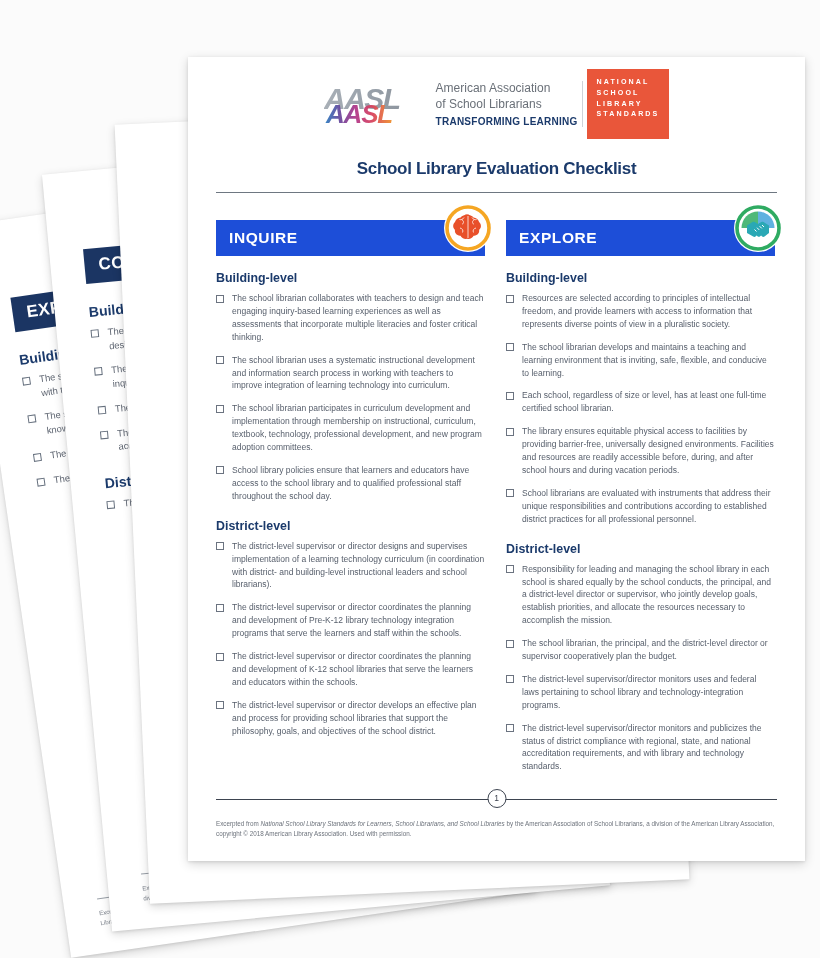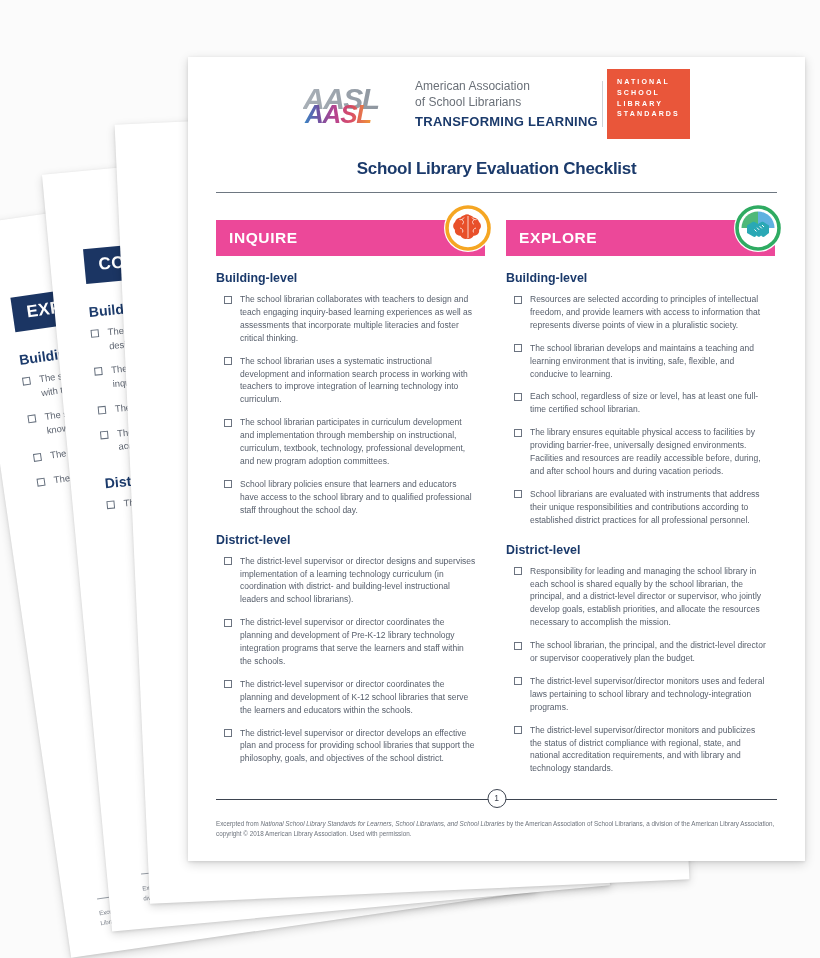--- a/index.html
+++ b/index.html
@@ -133,21 +133,21 @@
   .aasl-logo svg { display: block; }
 
   .aasl-name {
     font-size: 12px;
     line-height: 1.33;
     color: #6a7078;
     white-space: nowrap;
   }
   .aasl-tag {
     margin-top: 3px;
-    font-size: 13px;
+    font-size: 10px;
     font-weight: bold;
     letter-spacing: 0.25px;
     color: #1b3a6b;
   }
   .logo-sep {
     width: 1px;
     height: 46px;
     background: #cfd3d8;
     margin: 0 4px;
   }
@@ -180,21 +180,21 @@
 
   
   .cols {
     display: flex;
     gap: 21px;
     margin-top: 27px;
   }
   .col { width: 269px; position: relative; }
 
   .sec-banner {
-    background: #ec4899;
+    background: #1d4ed8;
     color: #ffffff;
     font-size: 15.5px;
     font-weight: bold;
     letter-spacing: 0.6px;
     padding: 9px 0 10px 13px;
     height: 17px;
     box-sizing: content-box;
     position: relative;
   }
   .badge {
@@ -212,21 +212,21 @@
   .badge svg { display: block; }
 
   .lvl-h {
     color: #1b3a6b;
     font-weight: bold;
     font-size: 12.4px;
     margin: 15px 0 7px 0;
   }
   .lvl-h.second { margin-top: 16px; }
 
-  .chk-list { margin: 8px; padding: 0; list-style: none; }
+  .chk-list { margin: 0; padding: 0; list-style: none; }
   .chk-list li {
     position: relative;
     padding-left: 16px;
     margin-bottom: 10px;
     font-size: 8.5px;
     line-height: 1.52;
     color: #565e6b;
   }
   .chk-list li::before {
     content: "";
@@ -434,21 +434,21 @@
           <ul class="chk-list">
             <li>Resources are selected according to principles of intellectual freedom, and provide learners with access to information that represents diverse points of view in a pluralistic society.</li>
             <li>The school librarian develops and maintains a teaching and learning environment that is inviting, safe, flexible, and conducive to learning.</li>
             <li>Each school, regardless of size or level, has at least one full-time certified school librarian.</li>
             <li>The library ensures equitable physical access to facilities by providing barrier-free, universally designed environments. Facilities and resources are readily accessible before, during, and after school hours and during vacation periods.</li>
             <li>School librarians are evaluated with instruments that address their unique responsibilities and contributions according to established district practices for all professional personnel.</li>
           </ul>
 
           <div class="lvl-h second">District-level</div>
           <ul class="chk-list">
-            <li>Responsibility for leading and managing the school library in each school is shared equally by the school librarian, the principal, and a district-level director or supervisor, who jointly develop goals, establish priorities, and allocate the resources necessary to accomplish the mission.</li>
+            <li>Responsibility for leading and managing the school library in each school is shared equally by the school conducts, the principal, and a district-level director or supervisor, who jointly develop goals, establish priorities, and allocate the resources necessary to accomplish the mission.</li>
             <li>The school librarian, the principal, and the district-level director or supervisor cooperatively plan the budget.</li>
             <li>The district-level supervisor/director monitors uses and federal laws pertaining to school library and technology-integration programs.</li>
             <li>The district-level supervisor/director monitors and publicizes the status of district compliance with regional, state, and national accreditation requirements, and with library and technology standards.</li>
           </ul>
         </div>
       </div>
 
       <div class="main-foot">
         <div class="foot-rule-wrap">
           <div class="foot-rule"></div>

